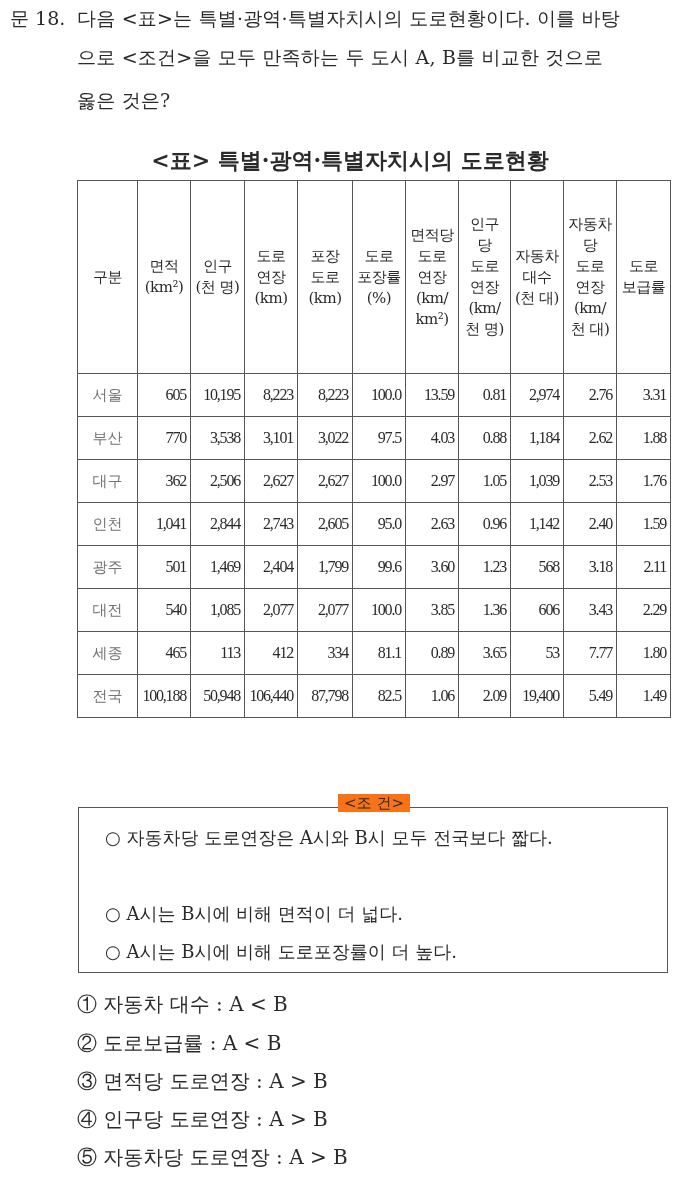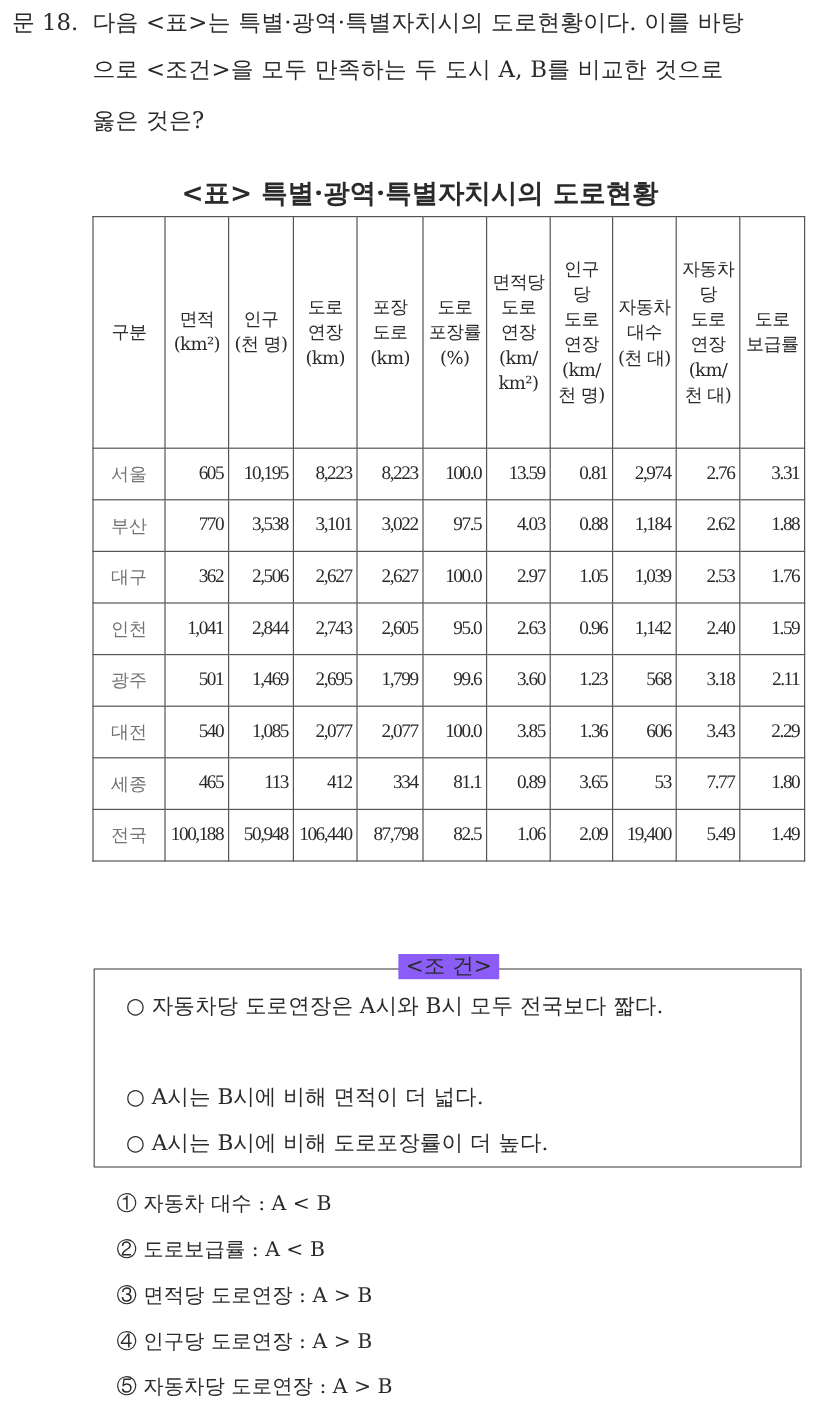--- a/index.html
+++ b/index.html
@@ -8,23 +8,23 @@
   .q-line { position:absolute; font-size:19px; white-space:nowrap; letter-spacing:0.2px; }
   .q-num { position:absolute; left:10px; top:6px; font-size:19px; }
   .table-title { position:absolute; left:0; width:700px; top:146px; text-align:center; font-size:22px;font-weight:bold; }
   table.data { position:absolute; left:77px; top:180px; width:593px; border-collapse:collapse; table-layout:fixed; }
   table.data td, table.data th { border:1.2px solid #555; font-weight:normal; padding:0 4px; font-size:15px; }
   table.data th { height:192px; text-align:center; vertical-align:middle; line-height:21px; font-size:15px; letter-spacing:-0.5px; }
   table.data td { height:42px; text-align:right; letter-spacing:-1.2px; font-family:"Liberation Serif","DejaVu Serif",serif; font-size:16px; }
   table.data td.city { text-align:center; letter-spacing:0; font-family:"DejaVu Sans","Liberation Sans",sans-serif; font-size:15px; color:#737373; }
   .cond-box { position:absolute; left:78px; top:807px; width:590px; height:166px; border:1.3px solid #555; box-sizing:border-box; }
   .cond-title { position:absolute; left:0; width:590px; top:-15px; text-align:center; }
-  .cond-title span { background:#8b5cf6; padding:0 6px; font-size:18px; }
+  .cond-title span { background:#f97316; padding:0 6px; font-size:15px; }
   .cond-item { position:absolute; left:26px; font-size:18px; white-space:nowrap; }
-  .opt { position:absolute; left:77px; font-size:17px; white-space:nowrap;margin-left:20px; }
+  .opt { position:absolute; left:77px; font-size:20px; white-space:nowrap; }
 </style>
 </head>
 <body>
 
 <div class="q-num">문 18.</div>
 <div class="q-line" style="left:77px; top:6px;">다음 &lt;표&gt;는 특별·광역·특별자치시의 도로현황이다. 이를 바탕</div>
 <div class="q-line" style="left:77px; top:45px;">으로 &lt;조건&gt;을 모두 만족하는 두 도시 A, B를 비교한 것으로</div>
 <div class="q-line" style="left:77px; top:88px;">옳은 것은?</div>
 
 <div class="table-title">&lt;표&gt; 특별·광역·특별자치시의 도로현황</div>
@@ -154,21 +154,21 @@
         <td>2.63</td>
         <td>0.96</td>
         <td>1,142</td>
         <td>2.40</td>
         <td>1.59</td>
       </tr>
       <tr>
         <td class="city">광주</td>
         <td>501</td>
         <td>1,469</td>
-        <td>2,695</td>
+        <td>2,404</td>
         <td>1,799</td>
         <td>99.6</td>
         <td>3.60</td>
         <td>1.23</td>
         <td>568</td>
         <td>3.18</td>
         <td>2.11</td>
       </tr>
       <tr>
         <td class="city">대전</td>

